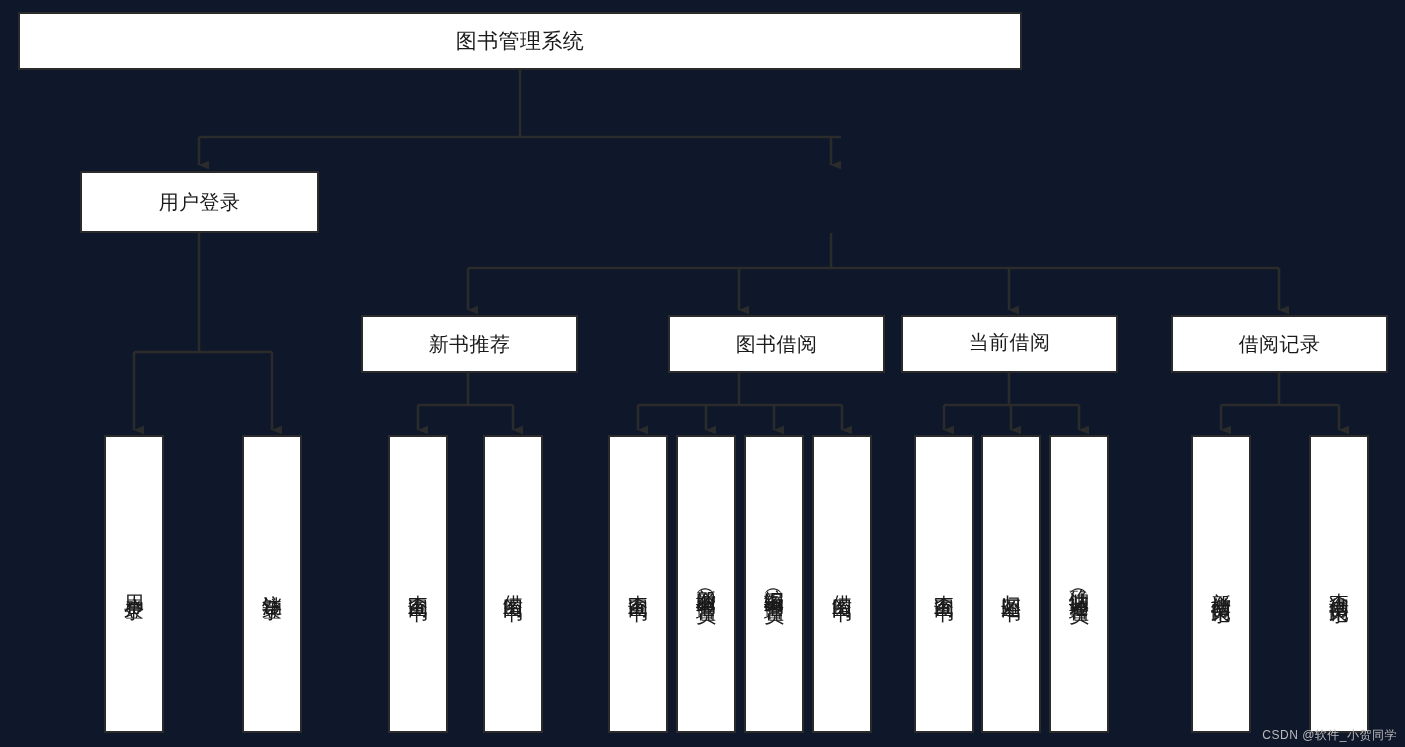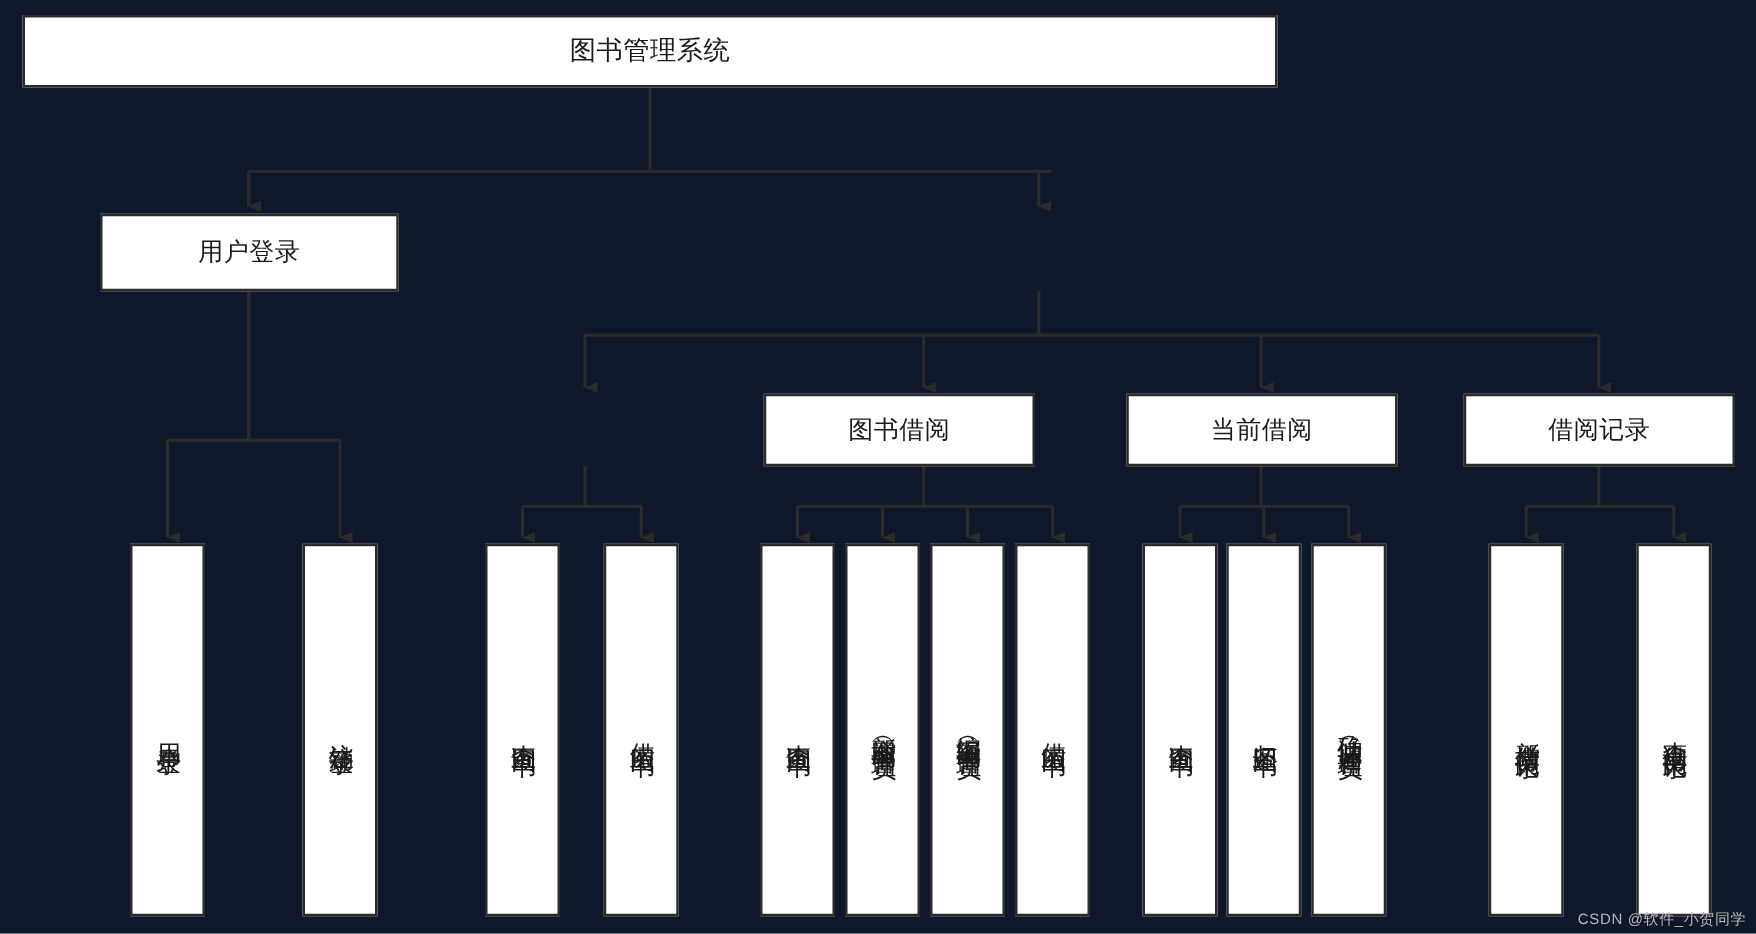--- a/index.html
+++ b/index.html
@@ -142,26 +142,29 @@
 
   <div class="node level-root" style="left:18px; top:12px; width:1004px; height:58px;">
     <span class="label">图书管理系统</span>
   </div>
 
   <div class="node level-1" style="left:80px; top:171px; width:239px; height:62px;">
     <span class="label">用户登录</span>
   </div>
 
 
-
-  <div class="node level-2" style="left:611px; top:315px; width:217px; height:58px;">
+  <div class="node level-2" style="left:361px; top:315px; width:217px; height:58px;">
+    <span class="label">新书推荐</span>
+  </div>
+
+  <div class="node level-2" style="left:668px; top:315px; width:217px; height:58px;">
     <span class="label">图书借阅</span>
   </div>
 
-  <div class="node level-2" style="left:901px; top:315px; width:217px; height:58px;">
+  <div class="node level-2" style="left:901px; top:315px; width:217px; height:58px;font-family:Liberation Mono, monospace;">
     <span class="label">当前借阅</span>
   </div>
 
   <div class="node level-2" style="left:1171px; top:315px; width:217px; height:58px;">
     <span class="label">借阅记录</span>
   </div>
 
   <div class="node leaf" style="left:104px; top:435px; width:60px; height:298px;">
     <span class="label">用户登录</span>
   </div>

